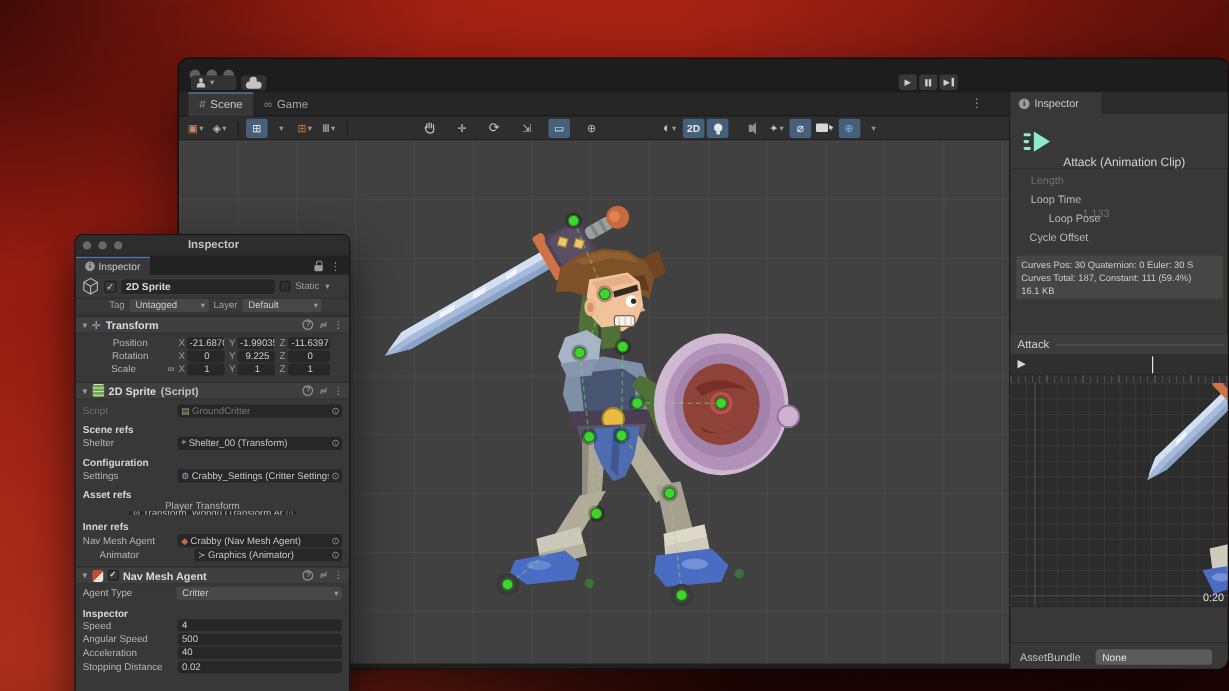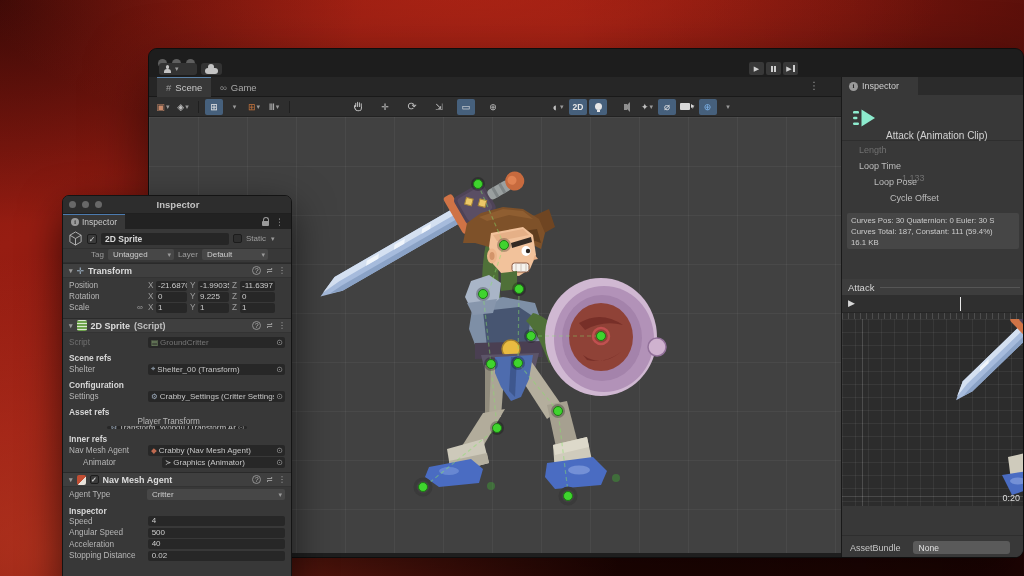--- a/index.html
+++ b/index.html
@@ -440,21 +440,21 @@
         <rect x="1" y="11.7" width="4.5" height="2.6" rx="1.2" fill="#8debce"></rect>
         <rect x="1" y="17.4" width="6" height="2.6" rx="1.2" fill="#8debce"></rect>
         <path d="M9.5 4.5 L23 13 L9.5 21.5 Z" fill="#8debce"></path>
       </svg>
       <div class="abs" style="left:44px; top:16px; font-size:10px; color:#d2d2d2;margin-top:19px;">Attack (Animation Clip)</div>
     </div>
     <div class="abs rfield dim" style="left:17px; top:68px;">Length</div>
     <div class="abs rfield dim" style="left:60px; top:68px;margin-top:28px;">1.133</div>
     <div class="abs rfield" style="left:17px; top:84px;">Loop Time</div>
     <div class="abs rfield" style="left:32px; top:100px;">Loop Pose</div>
-    <div class="abs rfield" style="left:48px; top:116px;">Cycle Offset</div>
+    <div class="abs rfield" style="left:16px; top:116px;">Cycle Offset</div>
     <div class="abs statsbox">
       <div>Curves Pos: 30 Quaternion: 0 Euler: 30 S</div>
       <div>Curves Total: 187, Constant: 111 (59.4%)</div>
       <div>16.1 KB</div>
     </div>
     <div class="abs pvhead">
       <span>Attack</span>
       <span class="pvrule"></span>
     </div>
     <div class="abs pvtools">
@@ -532,21 +532,21 @@
   <div class="comphead">
     <span class="caret">▾</span>
     <span style="color:#9db2c6; font-weight:normal;">✛</span>
     <span>Transform</span>
     <span class="hicons">
       <span class="helpc">?</span>
       <span>≓</span>
       <span>⋮</span>
     </span>
   </div>
-  <div style="padding:2px 0 5px 0;">
+  <div style="padding:2px 0 5px 0;text-align:center;">
     <div class="crow" able="false">
       <span class="lbl">Position</span>
       <span class="axis">X</span>
       <span class="vfield vx">-21.6870</span>
       <span class="axis">Y</span>
       <span class="vfield vy">-1.99035</span>
       <span class="axis">Z</span>
       <span class="vfield vz">-11.6397</span>
     </div>
     <div class="crow">

